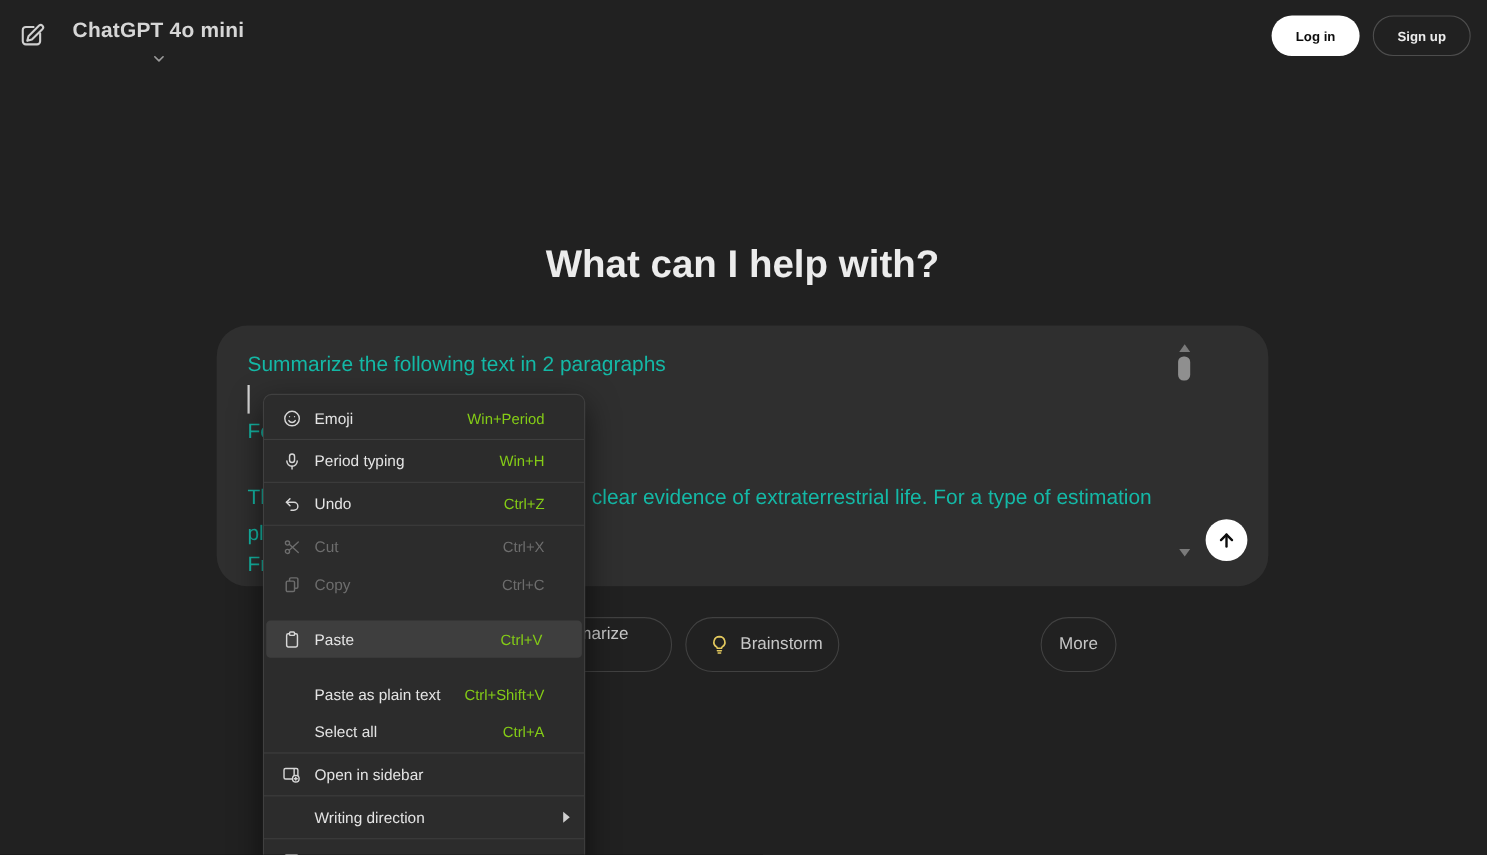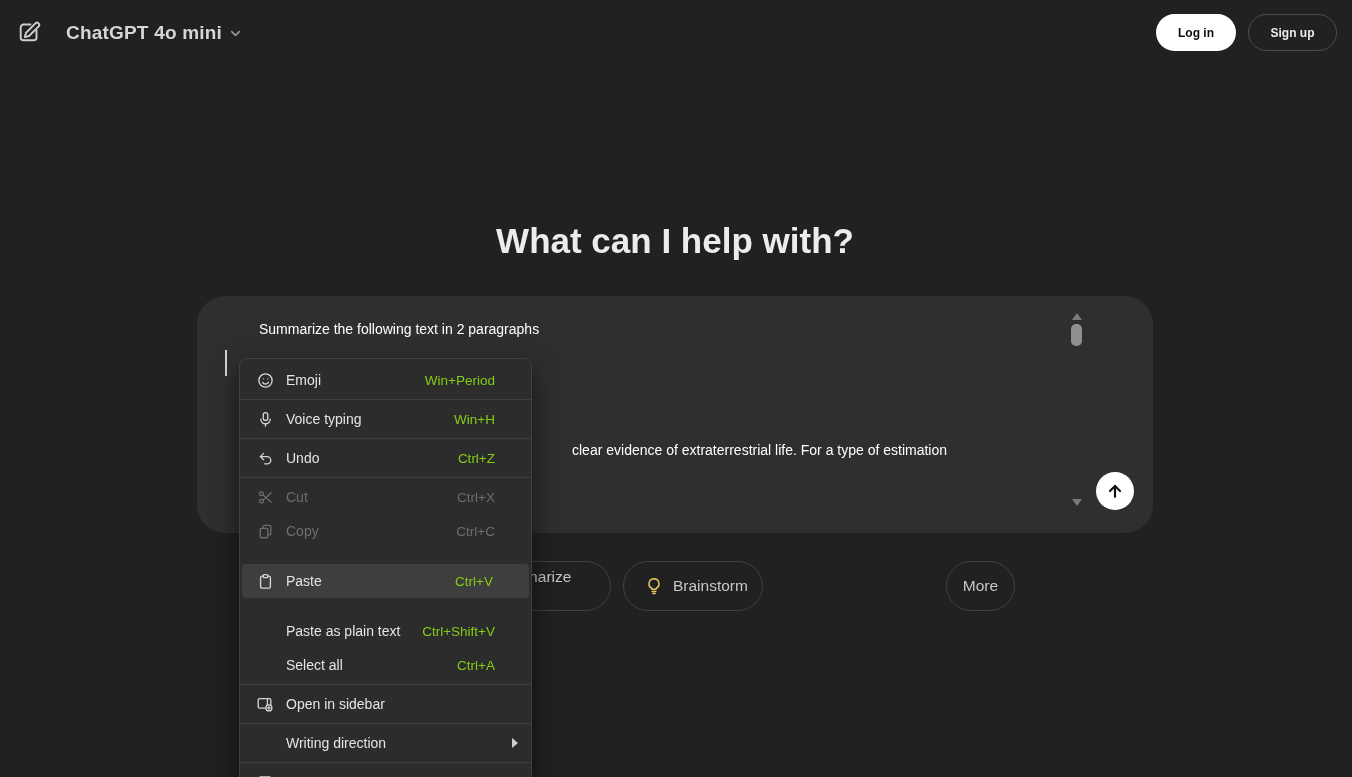--- a/index.html
+++ b/index.html
@@ -11,41 +11,41 @@
     color:#ececec;
   }
   
   .compose-btn {
     position:absolute; left:12px; top:15px; width:34px; height:34px;
     display:flex; align-items:center; justify-content:center;
     border-radius:8px; cursor:pointer; color:#cfcfcf;
   }
   .model-switcher {
     position:absolute; left:66px; top:18px; height:30px;
-    display:flex; align-items:center; gap:6px; cursor:pointer;
+    display:flex; align-items:center; gap:6px; cursor:pointer;flex-direction:column;
   }
   .model-title { font-size:19px; font-weight:700; color:#d6d6d6; letter-spacing:.2px; }
   .model-chevron { color:#9b9b9b; display:flex; }
   .btn { position:absolute; top:14px; height:37px; border-radius:19px;
          display:flex; align-items:center; justify-content:center;
          font-size:12px; font-weight:700; cursor:pointer; }
   .btn-login { left:1156px; width:80px; background:#ffffff; color:#0d0d0d; }
   .btn-signup { left:1248px; width:89px; background:transparent; color:#ececec;
                 border:1px solid #4d4d4d; }
   
   .heading {
     position:absolute; left:197px; top:221px; width:956px;
     text-align:center; font-size:35px; font-weight:700; color:#ececec;
   }
   
   .composer {
     position:absolute; left:197px; top:296px; width:956px; height:237px;
     background:#2f2f2f; border-radius:28px; cursor:text;
   }
-  .composer .t { position:absolute; font-size:14px; color:#ffffff; white-space:pre;margin-left:34px; }
+  .composer .t { position:absolute; font-size:19px; color:#14b8a6; white-space:pre; }
   .c-line1 { left:28px; top:25px; }
   .c-frag1 { left:28px; top:86px; }
   .c-frag2 { left:28px; top:146px; }
   .c-frag3 { left:28px; top:179px; }
   .c-frag4 { left:28px; top:207px; }
   .c-visline { left:341px; top:146px; }
   .caret { position:absolute; left:28px; top:54px; width:2px; height:26px; background:#d4d4d4; }
   .sb-up, .sb-down { position:absolute; left:875px; width:0; height:0;
     border-left:5px solid transparent; border-right:5px solid transparent; }
   .sb-up   { top:17px;  border-bottom:7px solid #7a7a7a; }
@@ -181,21 +181,21 @@
     <div class="menu-sep"></div>
 
     <div class="menu-item">
       <span class="mi-icon">
         <svg width="17" height="17" viewBox="0 0 18 18" fill="none" stroke="currentColor" stroke-width="1.4" stroke-linecap="round">
           <rect x="6.6" y="1.8" width="4.8" height="8.2" rx="2.4"></rect>
             <path d="M4 8.6a5 5 0 0 0 10 0"></path>
             <path d="M9 13.6v2.6"></path>
         </svg>
       </span>
-      <span class="mi-label">Voice typing</span>
+      <span class="mi-label">Period typing</span>
       <span class="mi-shortcut">Win+H</span>
     </div>
     <div class="menu-sep"></div>
 
     <div class="menu-item">
       <span class="mi-icon">
         <svg width="17" height="17" viewBox="0 0 18 18" fill="none" stroke="currentColor" stroke-width="1.4" stroke-linecap="round" stroke-linejoin="round">
           <path d="M7 3.6L3.6 7 7 10.4"></path>
             <path d="M3.6 7h7.2a3.8 3.8 0 0 1 0 7.6H8"></path>
         </svg>

